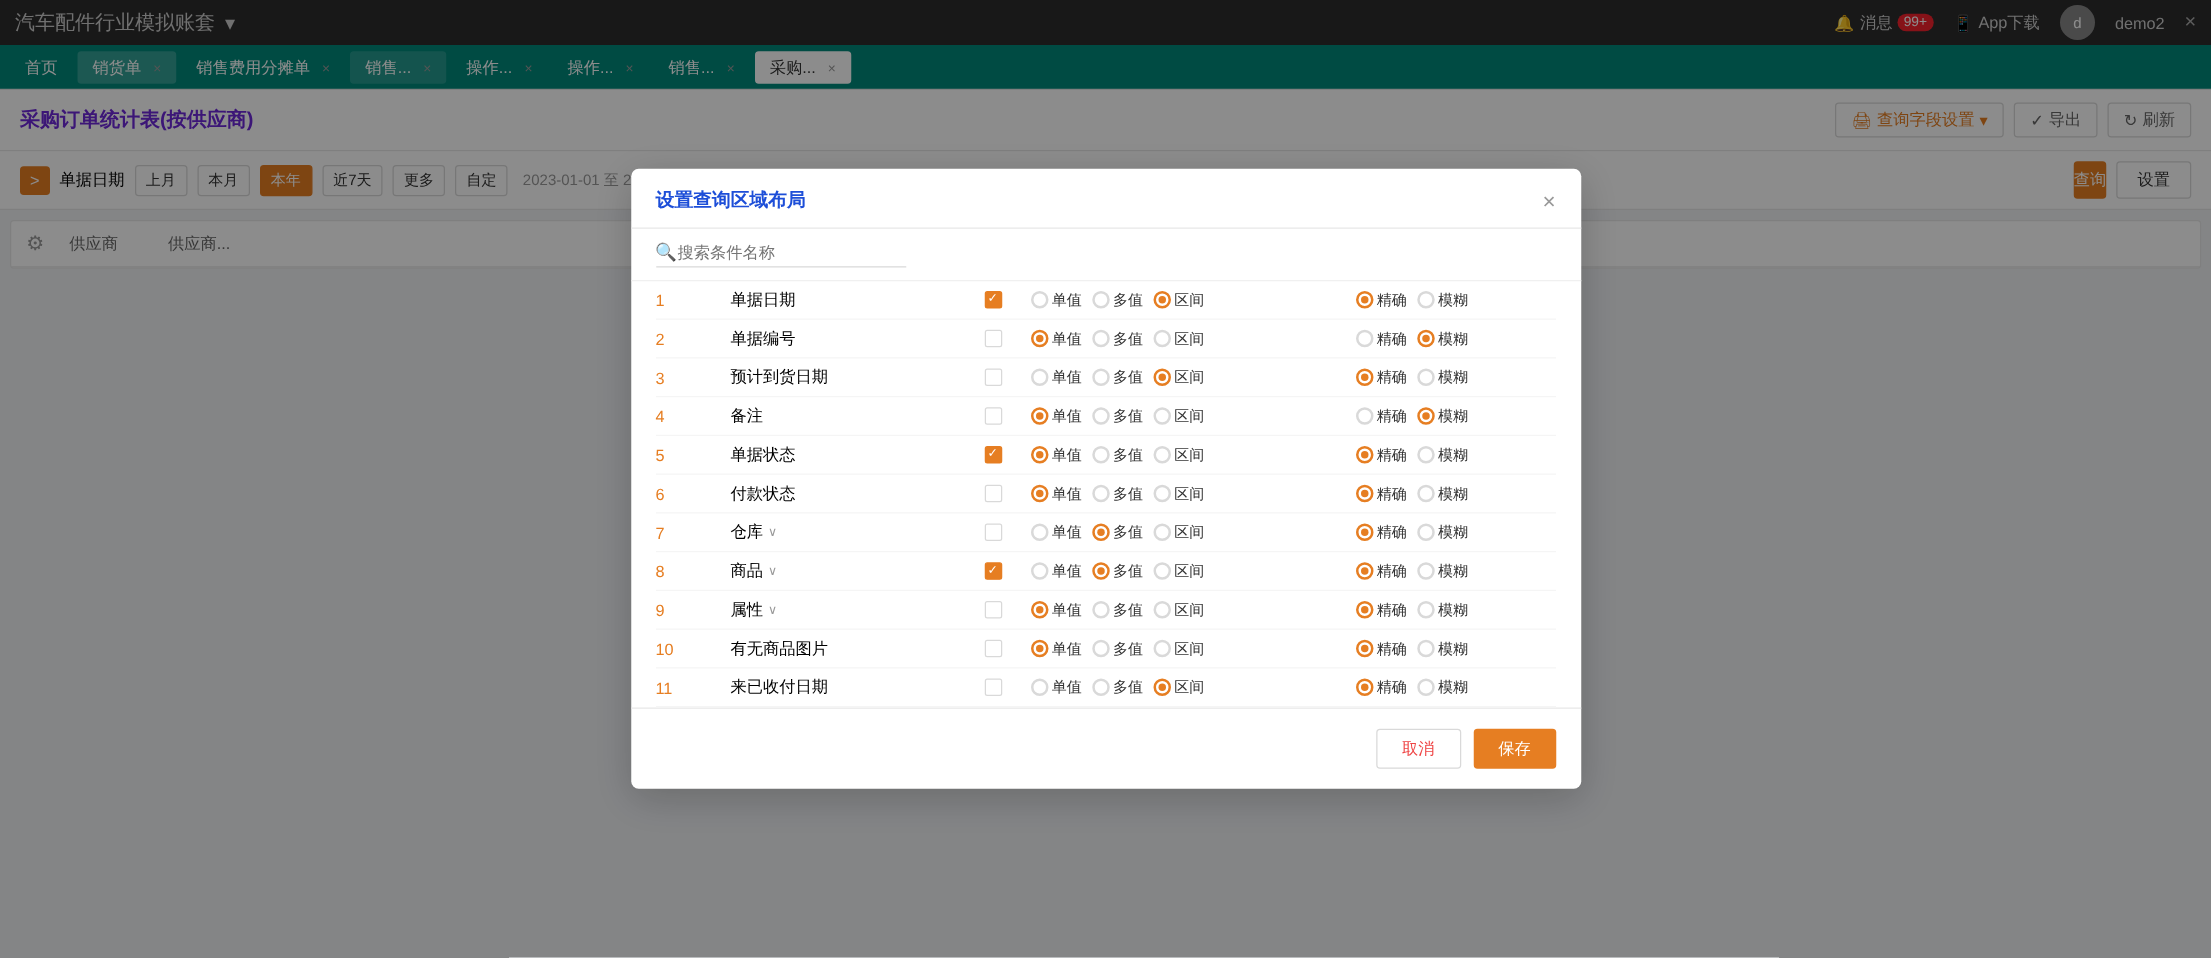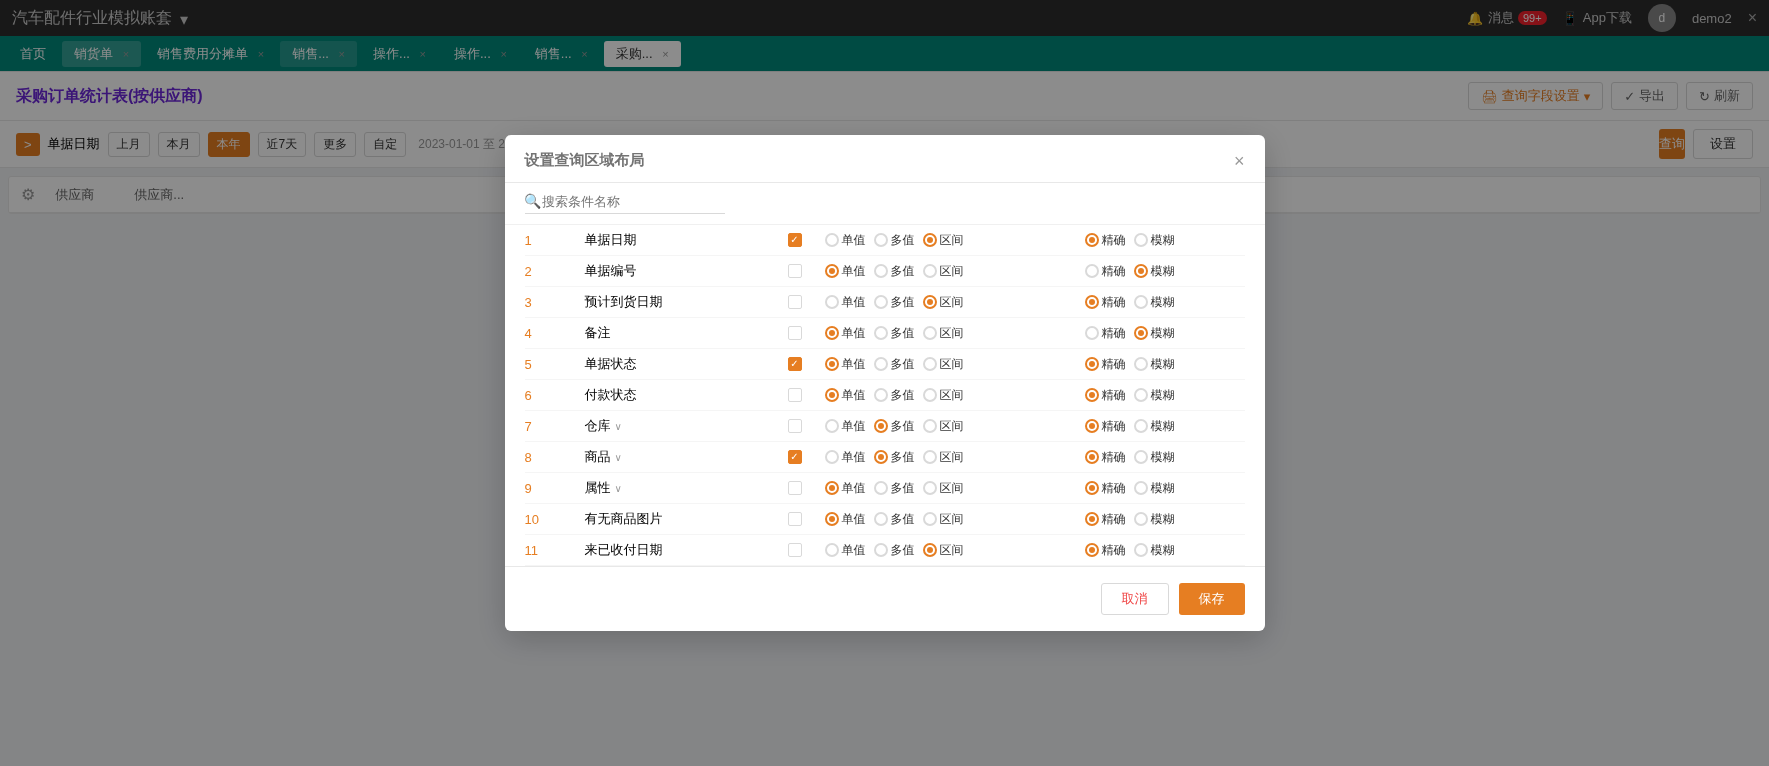--- a/index.html
+++ b/index.html
@@ -111,21 +111,21 @@
       flex-direction: column;
       box-shadow: 0 8px 32px rgba(0,0,0,0.2);
     }
     .dialog-header {
       padding: 16px 20px 12px;
       border-bottom: 1px solid #e8e8e8;
       display: flex;
       align-items: center;
       justify-content: space-between;
     }
-    .dialog-title { font-size: 15px; font-weight: bold; color: #737373; }
+    .dialog-title { font-size: 15px; font-weight: bold; color: #1d4ed8; }
     .dialog-close { cursor: pointer; color: #999; font-size: 18px; line-height: 1; }
 
     
     .dialog-tabs {
       display: flex;
       padding: 0 20px;
       border-bottom: 1px solid #e8e8e8;
       gap: 0;
     }
     .dialog-tab {

